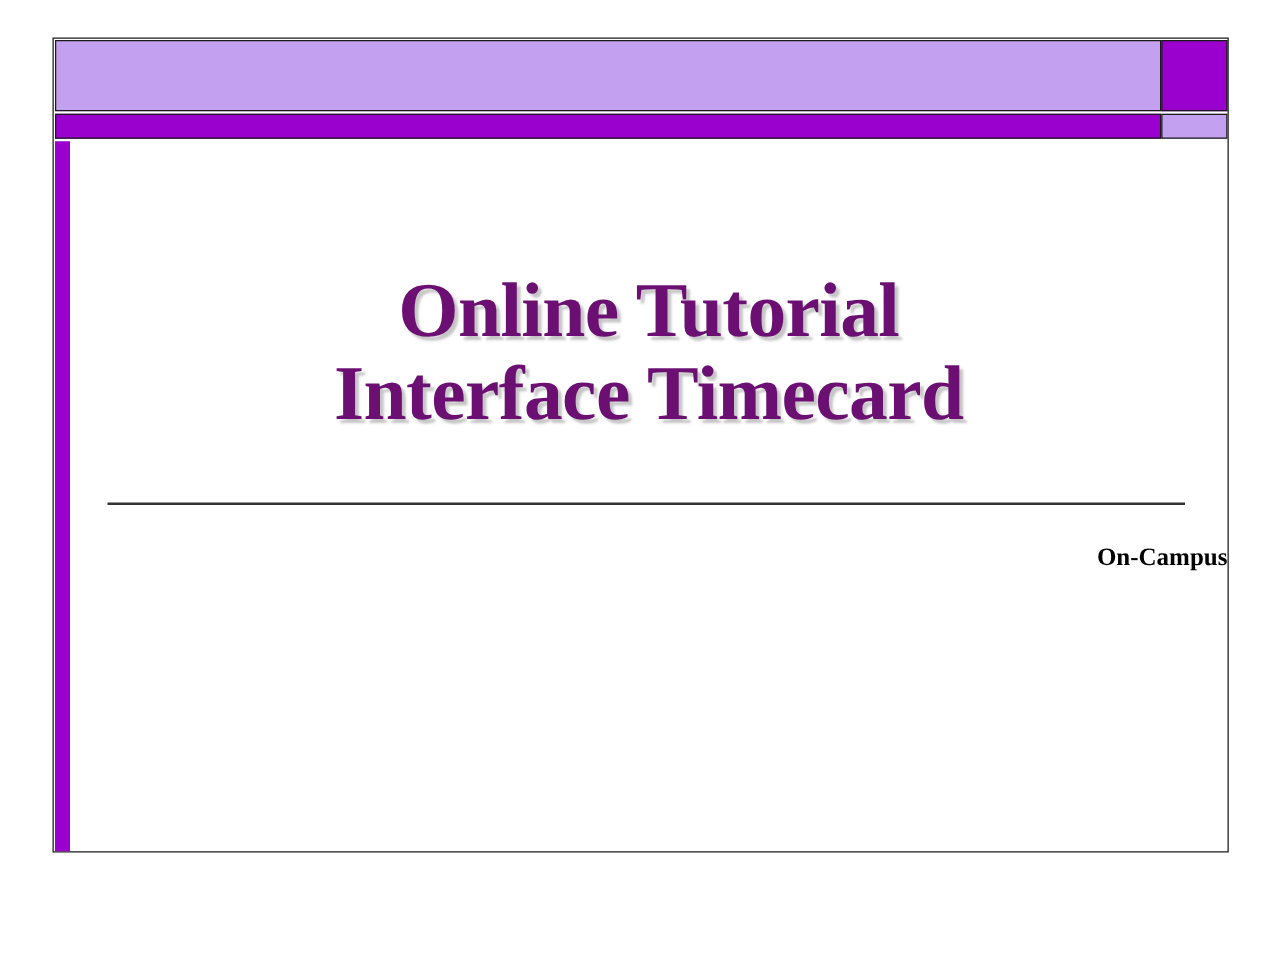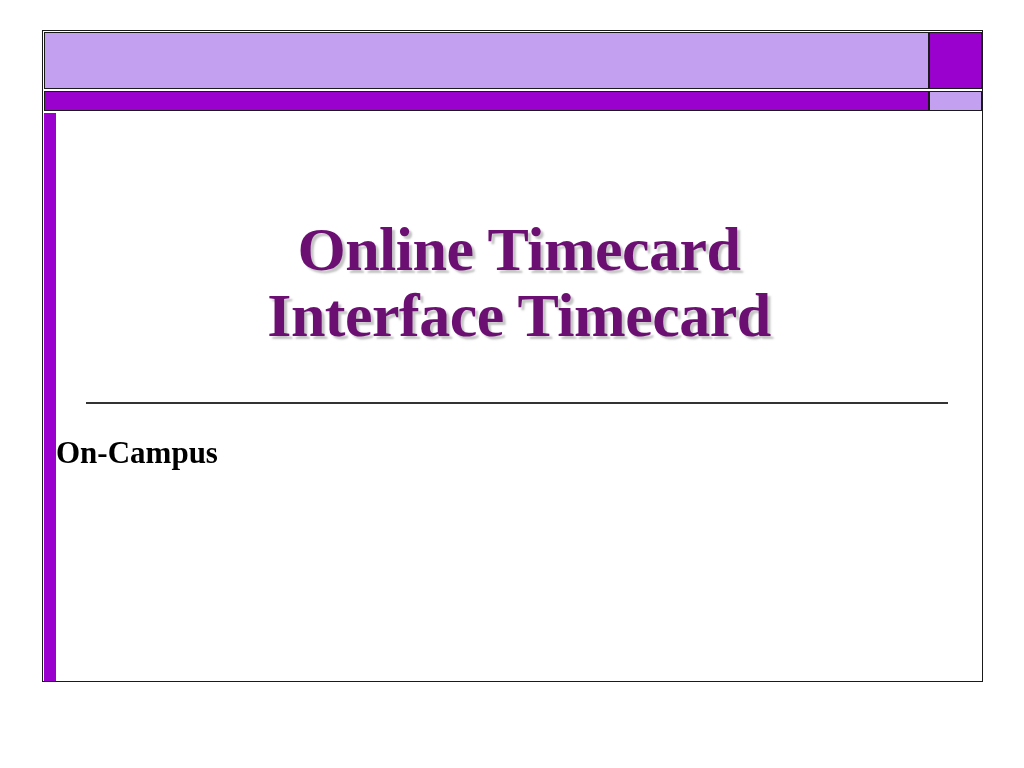--- a/index.html
+++ b/index.html
@@ -129,22 +129,22 @@
     width: 862px;
     height: 2px;
     background: #333333;
   }
 
   .slide-subtitle {
     position: absolute;
     left: 0px;
     top: 322px;
     width: 926px;
-    text-align: left;
-    font-size: 31px;
+    text-align: right;
+    font-size: 20px;
     font-weight: bold;
     color: #000000;
     font-family: "Liberation Serif", "DejaVu Serif", serif;
   }
 </style>
 </head>
 <body>
 
 <div id="slide">
 
@@ -156,21 +156,21 @@
   <div class="band-row-2">
     <div class="band-main-dark"></div>
     <div class="band-cap-light"></div>
   </div>
 
   <div class="left-bar"></div>
 
   <div class="content">
 
     <div class="slide-title">
-      <span class="line">Online Timecard</span>
+      <span class="line">Online Tutorial</span>
       <span class="line">Interface Timecard</span>
     </div>
 
     <div class="divider"></div>
 
     <div class="slide-subtitle">On-Campus</div>
 
   </div>
 
 </div>

